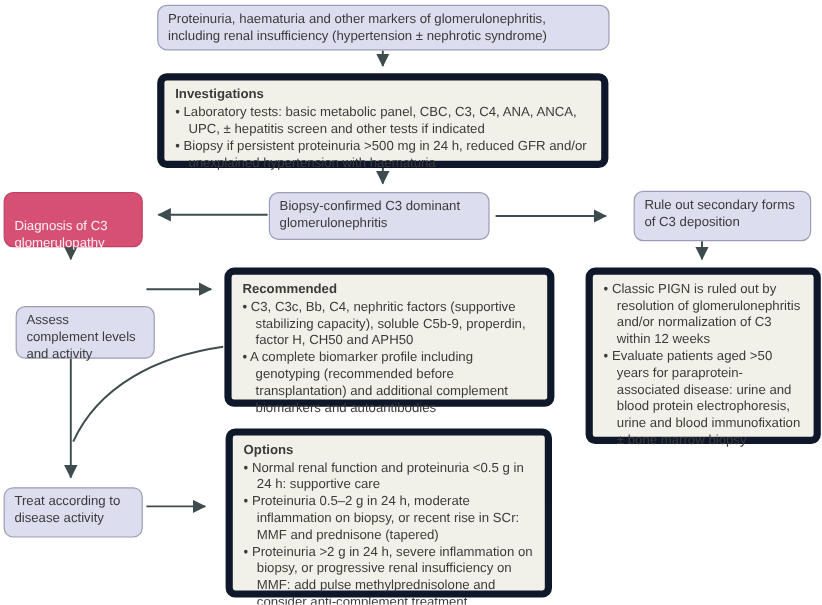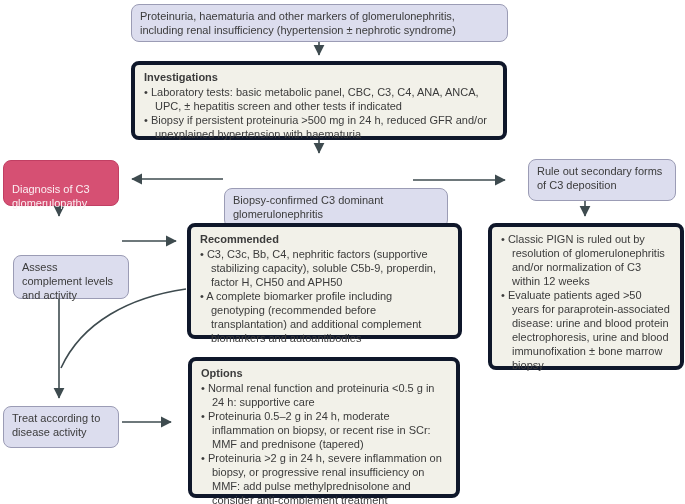--- a/index.html
+++ b/index.html
@@ -3,21 +3,21 @@
 <meta charset="utf-8">
 <style>
   html,body { margin:0; padding:0; background:#ffffff; }
   #stage {
     position:relative; width:685px; height:504px; background:#ffffff;
     font-family:Liberation Sans, sans-serif; font-size:11px; line-height:1.27;
     color:#3b3b3b; overflow:hidden;
   }
   .box { position:absolute; box-sizing:border-box; border-radius:8px; }
   .lav   { background:#dcddee; border:1px solid #9b9cb5; padding:5px 8px; }
-  .cream { background:#f2f1e9; border:4px solid #0f172a; padding:6px 9px 7px 9px; }
+  .cream { background:#f2f1e9; border:6px solid #0f172a; padding:6px 9px 7px 9px; }
   .pink  { background:#d65073; border:1px solid #c13f63; color:#fbeef2; padding:22px 8px; }
   .title { font-weight:bold; margin:0 0 1px 0; }
   ul.bullets { margin:0; padding:0; list-style:none; }
   ul.bullets li { padding-left:11px; text-indent:-11px; }
   ul.bullets li::before { content:"• "; }
   svg.arrows { position:absolute; left:0; top:0; pointer-events:none; }
 </style>
 </head>
 <body>
 
@@ -52,21 +52,21 @@
     <ul class="bullets">
         <li>Laboratory tests: basic metabolic panel, CBC, C3, C4, ANA, ANCA, UPC, ± hepatitis screen and other tests if indicated</li>
         <li>Biopsy if persistent proteinuria &gt;500 mg in 24 h, reduced GFR and/or unexplained hypertension with haematuria</li>
       </ul>
   </div>
 
   <div class="box pink" style="left:3px; top:160px; width:116px; height:42px;">
     <span>Diagnosis of C3 glomerulopathy</span>
   </div>
 
-  <div class="box lav" style="left:224px; top:160px; width:224px; height:40px;margin-top:28px;">
+  <div class="box lav" style="left:224px; top:160px; width:184px; height:40px;">
     <span>Biopsy-confirmed C3 dominant glomerulonephritis</span>
   </div>
 
   <div class="box lav" style="left:528px; top:159px; width:148px; height:42px;">
     <span>Rule out secondary forms of C3 deposition</span>
   </div>
 
   <div class="box lav" style="left:13px; top:222px; width:116px; height:44px;margin-top:33px;">
     <span>Assess complement levels and activity</span>
   </div>

